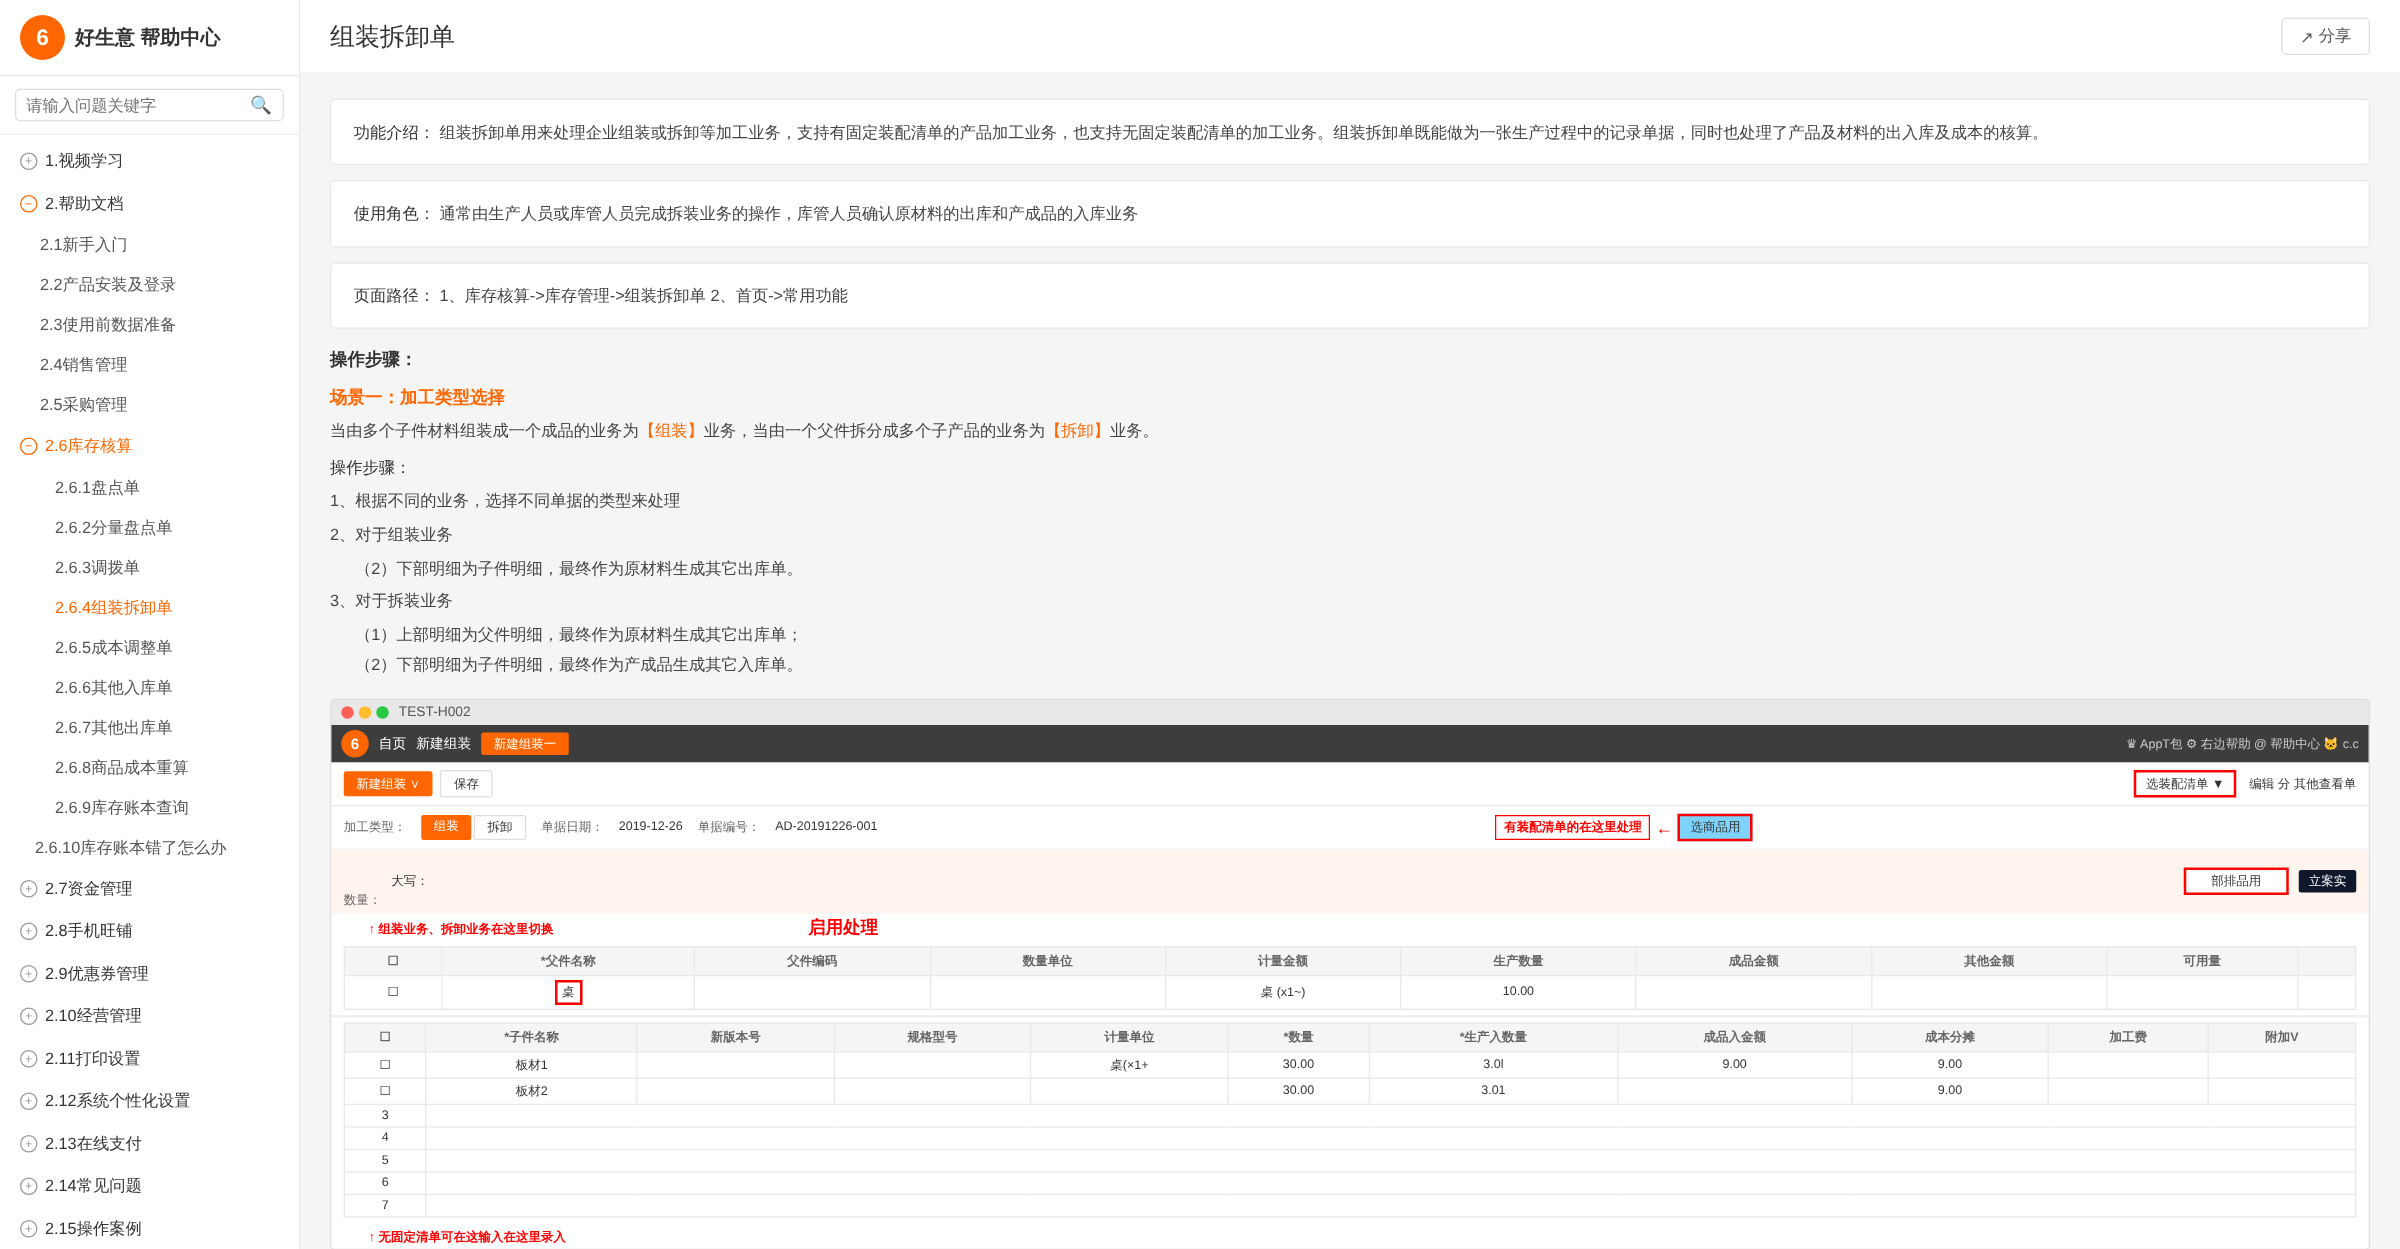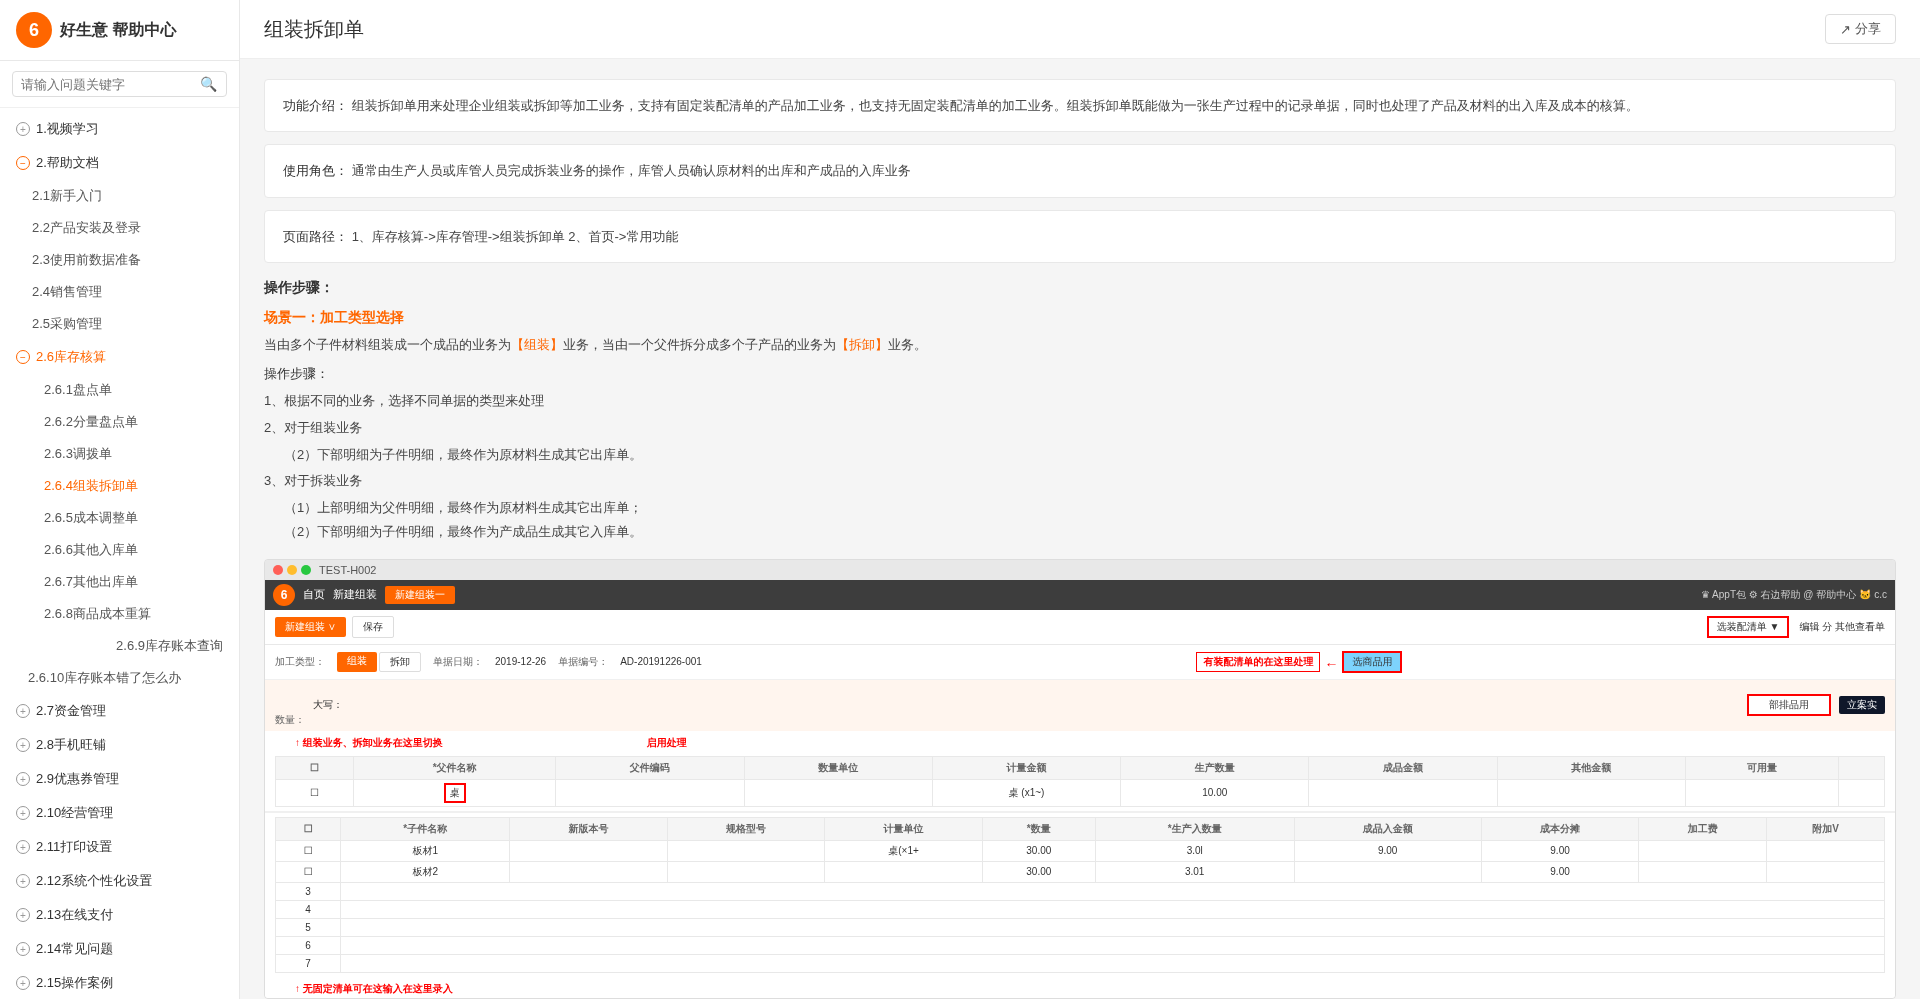--- a/index.html
+++ b/index.html
@@ -304,21 +304,21 @@
     </div>
 
     <div class="nav-sub-item" style="padding-left:44px;">2.6.1盘点单</div>
     <div class="nav-sub-item" style="padding-left:44px;">2.6.2分量盘点单</div>
     <div class="nav-sub-item" style="padding-left:44px;">2.6.3调拨单</div>
     <div class="nav-sub-item active" style="padding-left:44px; color:#ff6600;">2.6.4组装拆卸单</div>
     <div class="nav-sub-item" style="padding-left:44px;">2.6.5成本调整单</div>
     <div class="nav-sub-item" style="padding-left:44px;">2.6.6其他入库单</div>
     <div class="nav-sub-item" style="padding-left:44px;">2.6.7其他出库单</div>
     <div class="nav-sub-item" style="padding-left:44px;">2.6.8商品成本重算</div>
-    <div class="nav-sub-item" style="padding-left:44px;text-align:right;">2.6.9库存账本查询</div>
+    <div class="nav-sub-item" style="padding-left:44px;">2.6.9库存账本查询</div>
     <div class="nav-sub-item" style="padding-left:28px;">2.6.10库存账本错了怎么办</div>
 
     <div class="nav-item section-header">
       <span class="plus-icon">+</span>
       <span>2.7资金管理</span>
     </div>
     <div class="nav-item section-header">
       <span class="plus-icon">+</span>
       <span>2.8手机旺铺</span>
     </div>
@@ -451,21 +451,21 @@
         <span style="font-size:10px;">大写：</span>
         <div style="flex:1;"></div>
         <div style="position:relative;display:inline-block;">
           <div style="border:2px solid red;padding:2px 20px;font-size:10px;background:#fff;">部排品用</div>
         </div>
         <div style="font-size:10px;background:#0f172a;color:#fff;padding:2px 8px;border-radius:2px;">立案实</div>
       </div>
 
       <div style="background:#fff; padding:2px 10px; position:relative;">
         <span style="color:red;font-size:10px;font-weight:bold;margin-left:20px;">↑ 组装业务、拆卸业务在这里切换</span>
-        <span style="color:red;font-size:10px;font-weight:bold;margin-left:200px;">启用处理</span>
+        <span style="color:red;font-size:14px;font-weight:bold;margin-left:200px;">启用处理</span>
       </div>
 
       <div style="padding:4px 10px; background:#fff;">
         <table class="app-table">
           <thead>
             <tr>
               <th>☐</th>
               <th>*父件名称</th>
               <th>父件编码</th>
               <th>数量单位</th>

